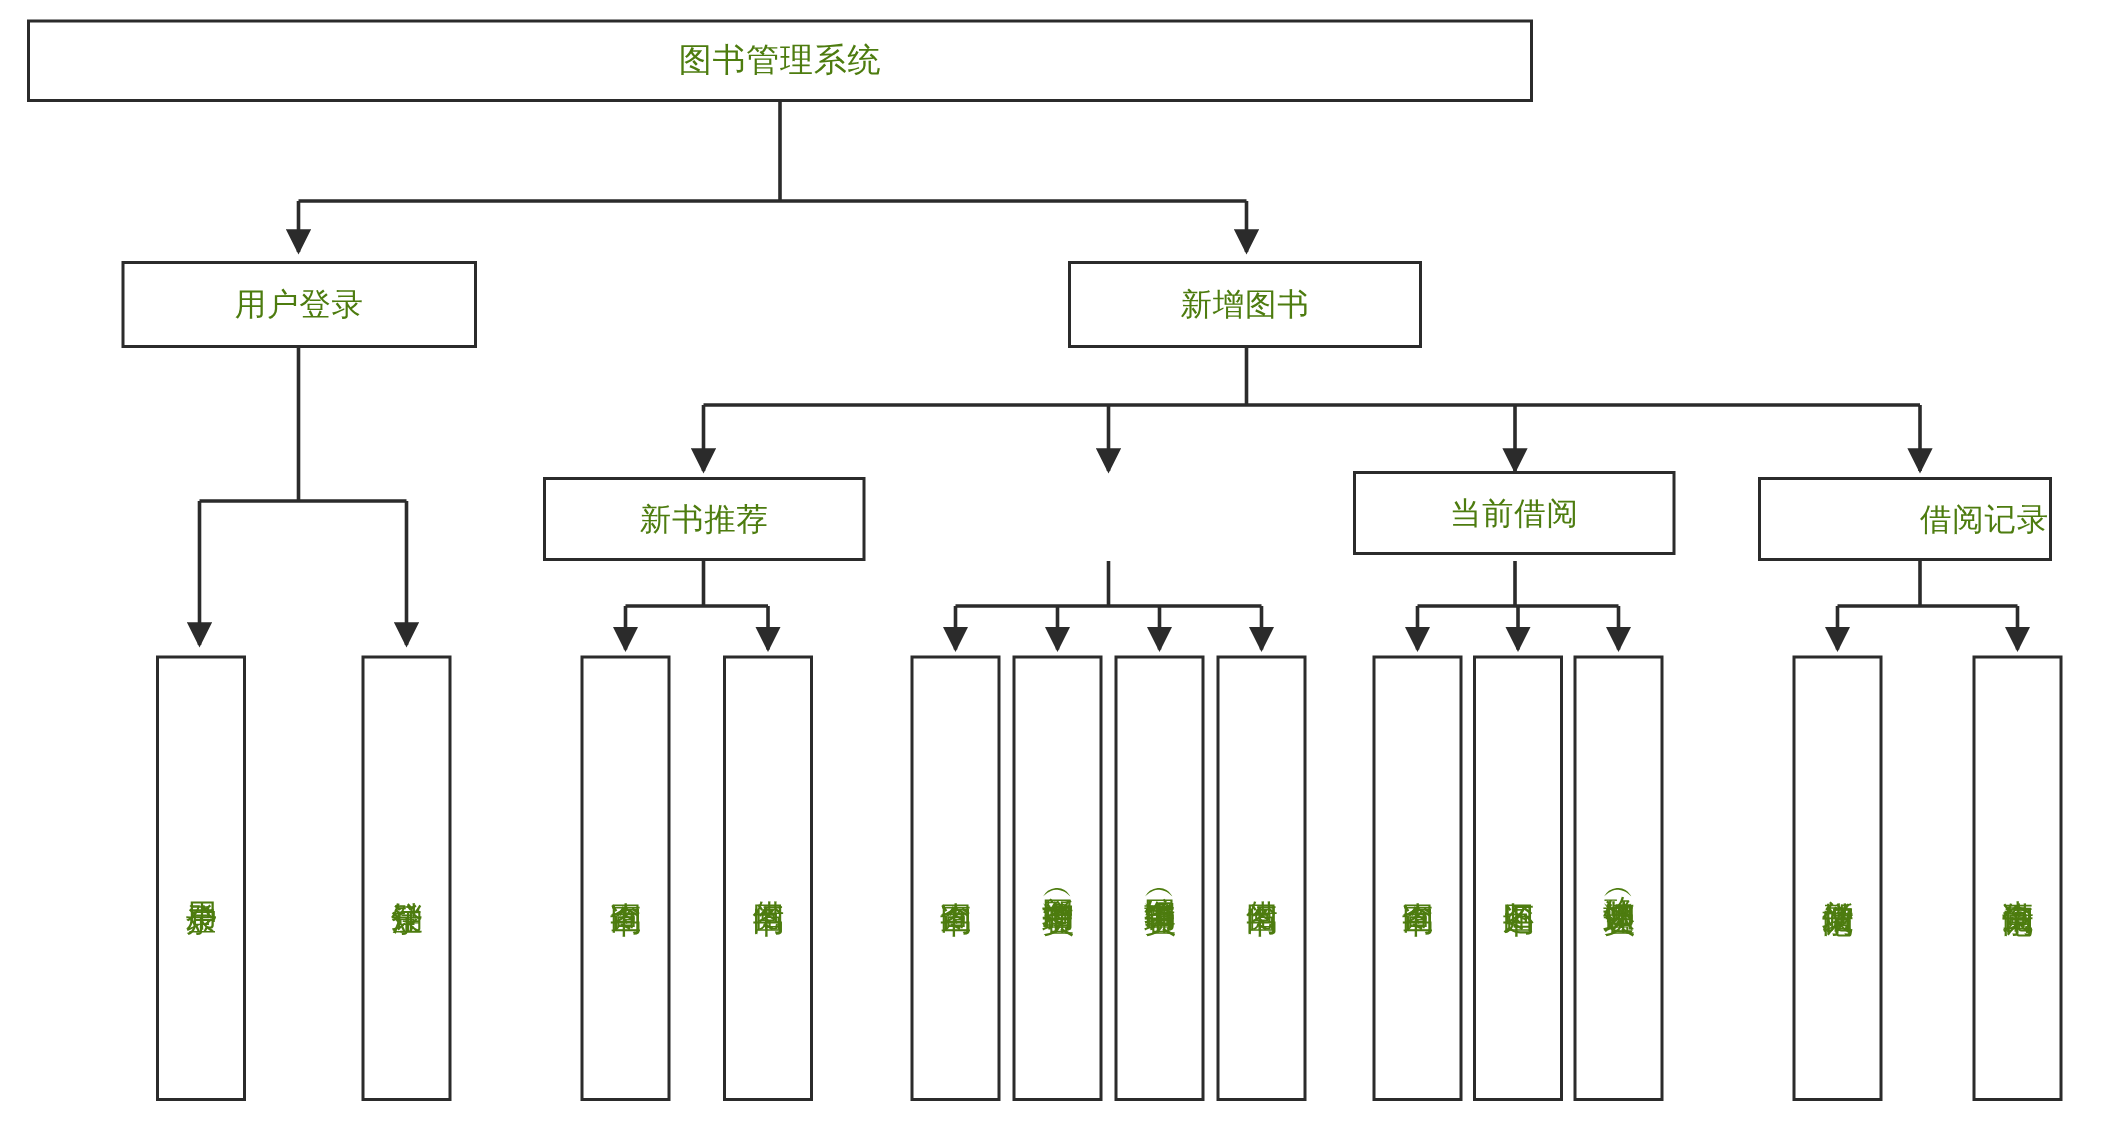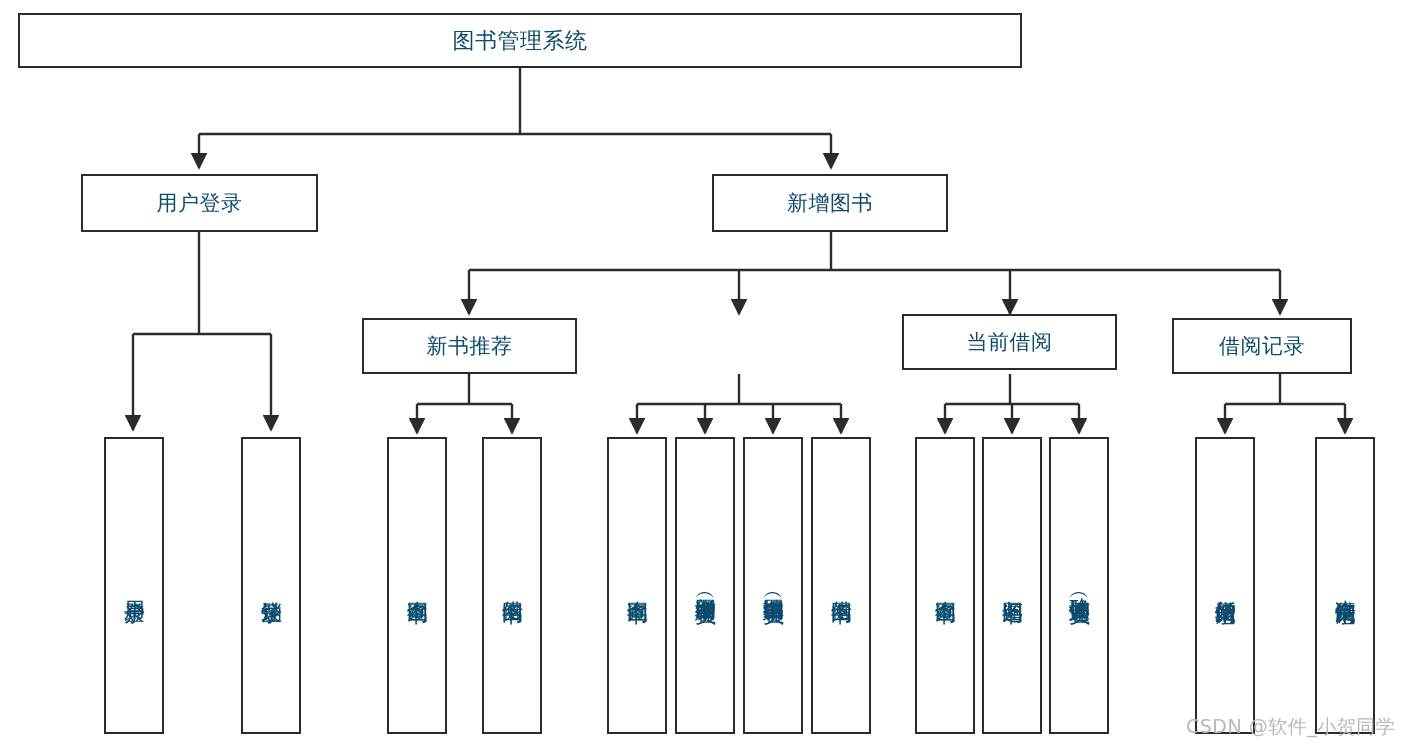--- a/index.html
+++ b/index.html
@@ -23,21 +23,21 @@
     display: flex;
     align-items: center;
     justify-content: center;
     color: #333333;
   }
   .node .label {
     font-size: 21px;
     line-height: 1.18;
     letter-spacing: 0.5px;
     white-space: nowrap;
-    color: #0c4a6e;
+    color: #4d7c0f;
   }
   .node.leaf .label {
     writing-mode: vertical-rl;
     text-orientation: upright;
     font-size: 21px;
     line-height: 1.18;
     letter-spacing: 1px;
     white-space: nowrap;
   }
   .node.root .label { font-size: 22px; }
@@ -124,21 +124,21 @@
   <div class="node" style="left:712px; top:174px; width:236px; height:58px;">
     <span class="label">新增图书</span>
   </div>
 
   <div class="node" style="left:362px; top:318px; width:215px; height:56px;text-align:right;">
     <span class="label">新书推荐</span>
   </div>
   <div class="node" style="left:902px; top:314px; width:215px; height:56px;">
     <span class="label">当前借阅</span>
   </div>
-  <div class="node" style="left:1172px; top:318px; width:180px; height:56px;">
+  <div class="node" style="left:1172px; top:318px; width:196px; height:56px;justify-content:flex-end;">
     <span class="label">借阅记录</span>
   </div>
 
   <div class="node leaf" style="left:104px; top:437px; width:60px; height:297px;">
     <span class="label">用户登录</span>
   </div>
   <div class="node leaf" style="left:241px; top:437px; width:60px; height:297px;">
     <span class="label">注销登录</span>
   </div>
 
@@ -172,15 +172,14 @@
     <span class="label">确认归还（管理员）</span>
   </div>
 
   <div class="node leaf" style="left:1195px; top:437px; width:60px; height:297px;">
     <span class="label">新增借阅记录</span>
   </div>
   <div class="node leaf" style="left:1315px; top:437px; width:60px; height:297px;">
     <span class="label">查询借阅记录</span>
   </div>
 
-  <div class="watermark">CSDN @软件_小贺同学</div>
 
 </div>
 
 </body></html>

